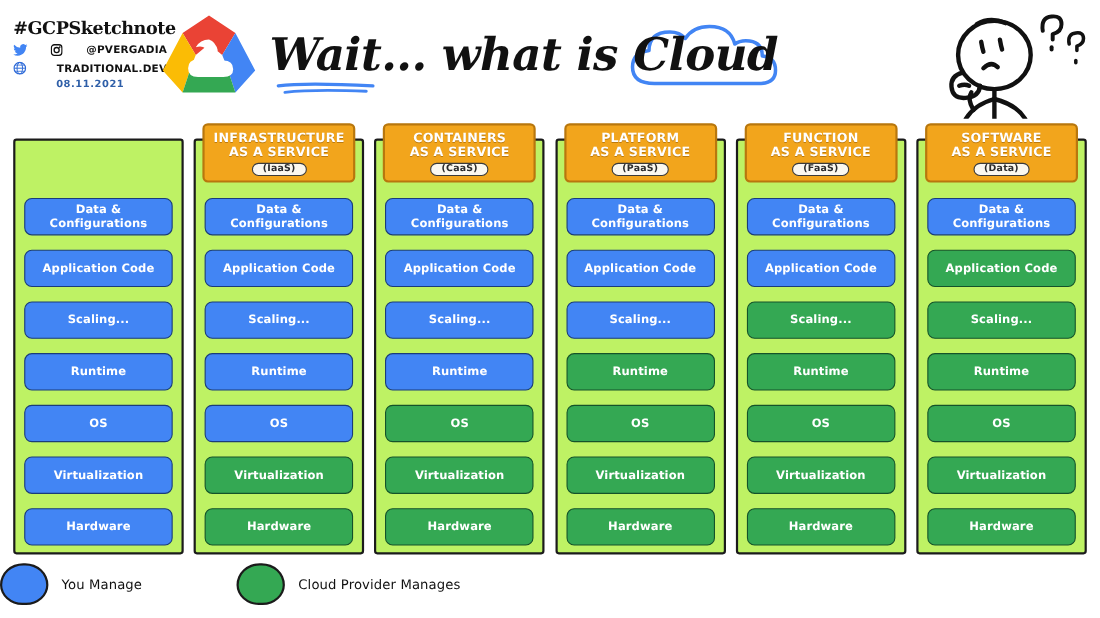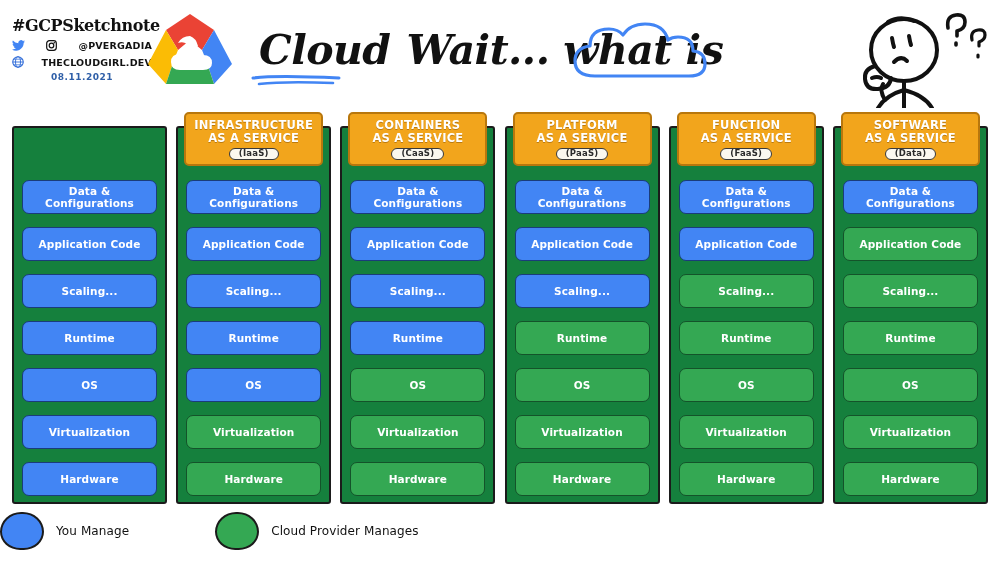--- a/index.html
+++ b/index.html
@@ -133,21 +133,21 @@
     width: 155px;
     position: relative;
   }
   .card {
     position: absolute;
     left: 0;
     top: 14px;
     width: 155px;
     height: 378px;
     box-sizing: border-box;
-    background: #15803d;
+    background: #bef264;
     border: 2.5px solid #1b1b1b;
     border-radius: 3px;
   }
   .card-inner {
     position: absolute;
     left: 0; right: 0;
     top: 52px;
     bottom: 6px;
     display: flex;
     flex-direction: column;
@@ -265,21 +265,21 @@
     <div class="social-row">
       <span class="mini-icon">
         <svg width="12" height="12" viewBox="0 0 24 24">
           <circle cx="12" cy="12" r="10.5" fill="none" stroke="#2f6bd8" stroke-width="2.2"></circle>
           <ellipse cx="12" cy="12" rx="5" ry="10.5" fill="none" stroke="#2f6bd8" stroke-width="1.8"></ellipse>
           <line x1="1.5" y1="12" x2="22.5" y2="12" stroke="#2f6bd8" stroke-width="1.8"></line>
           <line x1="3.2" y1="6.4" x2="20.8" y2="6.4" stroke="#2f6bd8" stroke-width="1.5"></line>
           <line x1="3.2" y1="17.6" x2="20.8" y2="17.6" stroke="#2f6bd8" stroke-width="1.5"></line>
         </svg>
       </span>
-      <span class="handle">THECLOUDGIRL.DEV</span>
+      <span class="handle">TRADITIONAL.DEV</span>
     </div>
 
     <div id="date-line">08.11.2021</div>
   </div>
 
   <div id="gcp-logo">
     <svg viewBox="0 0 100 92" width="100" height="92">
 
       <path d="M50 8 L26 24 L38 44 L50 34 L62 44 L74 24 Z" fill="#EA4335"></path>
 
@@ -293,22 +293,22 @@
 
       <path d="M50 30 q-8 0 -12 7 q5 -2 9 1 q4 3 3 8 l8 -6 q-2 -8 -8 -10 Z" fill="#ffffff"></path>
     </svg>
   </div>
 
   <div id="title-wrap">
     <svg id="cloud-outline" viewBox="0 0 172 72">
       <path d="M34 60 q-20 0 -20 -15 q0 -13 15 -15 q0 -17 19 -17 q9 0 14 6 q7 -11 22 -11 q19 0 23 16 q4 -3 10 -3 q15 0 15 14 q12 1 12 13 q0 12 -16 12 Z" fill="none" stroke="#4285F4" stroke-width="3.2" stroke-linejoin="round"></path>
     </svg>
     <div id="title-text">
+      <span class="title-seg">Wait... what is</span>
       <span class="title-seg" id="title-cloud-word">Cloud</span>
-      <span class="title-seg">Wait... what is</span>
     </div>
     <svg id="title-underline" viewBox="0 0 90 12">
       <path d="M2 4 q24 -3 86 0" fill="none" stroke="#4285F4" stroke-width="3" stroke-linecap="round"></path>
       <path d="M8 10 q26 -3 74 -1" fill="none" stroke="#4285F4" stroke-width="2.6" stroke-linecap="round"></path>
     </svg>
   </div>
 
   <svg id="thinker" viewBox="0 0 146 106">
     <g fill="none" stroke="#111" stroke-width="4" stroke-linecap="round" stroke-linejoin="round">
 

